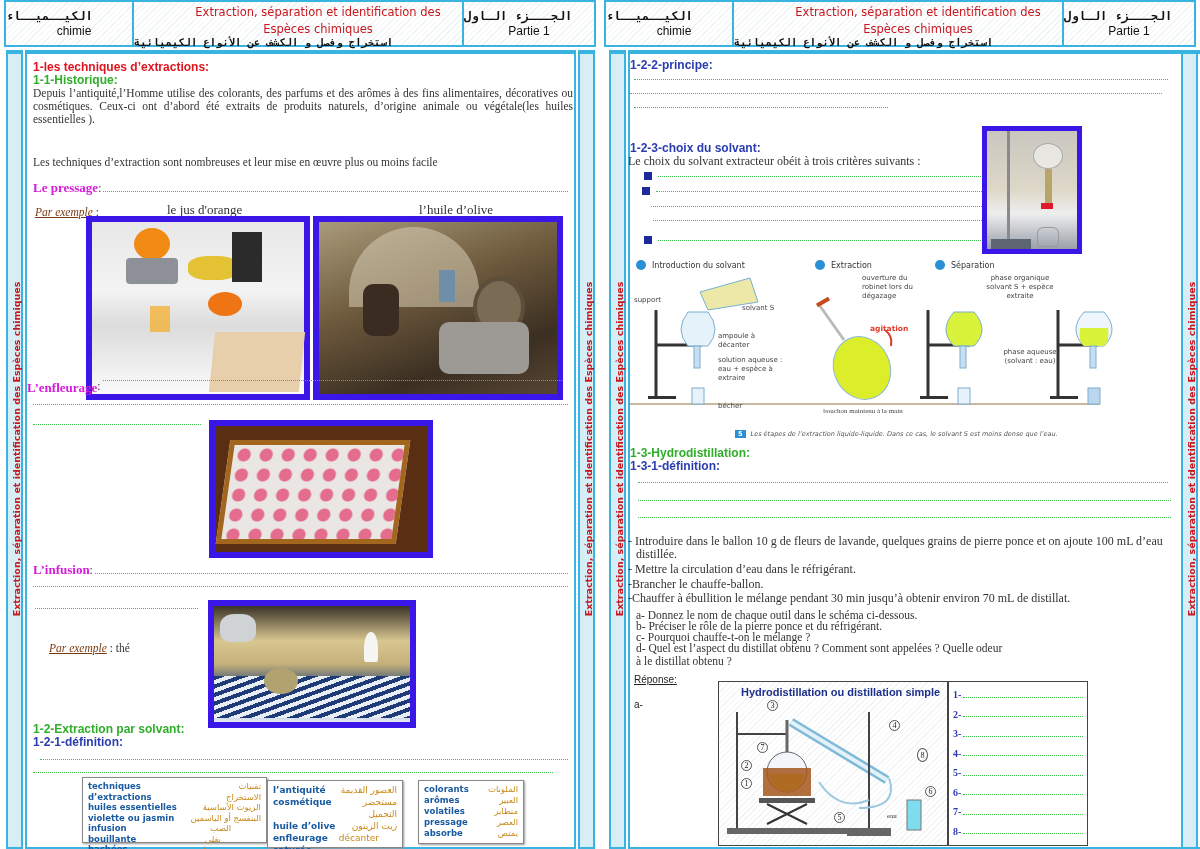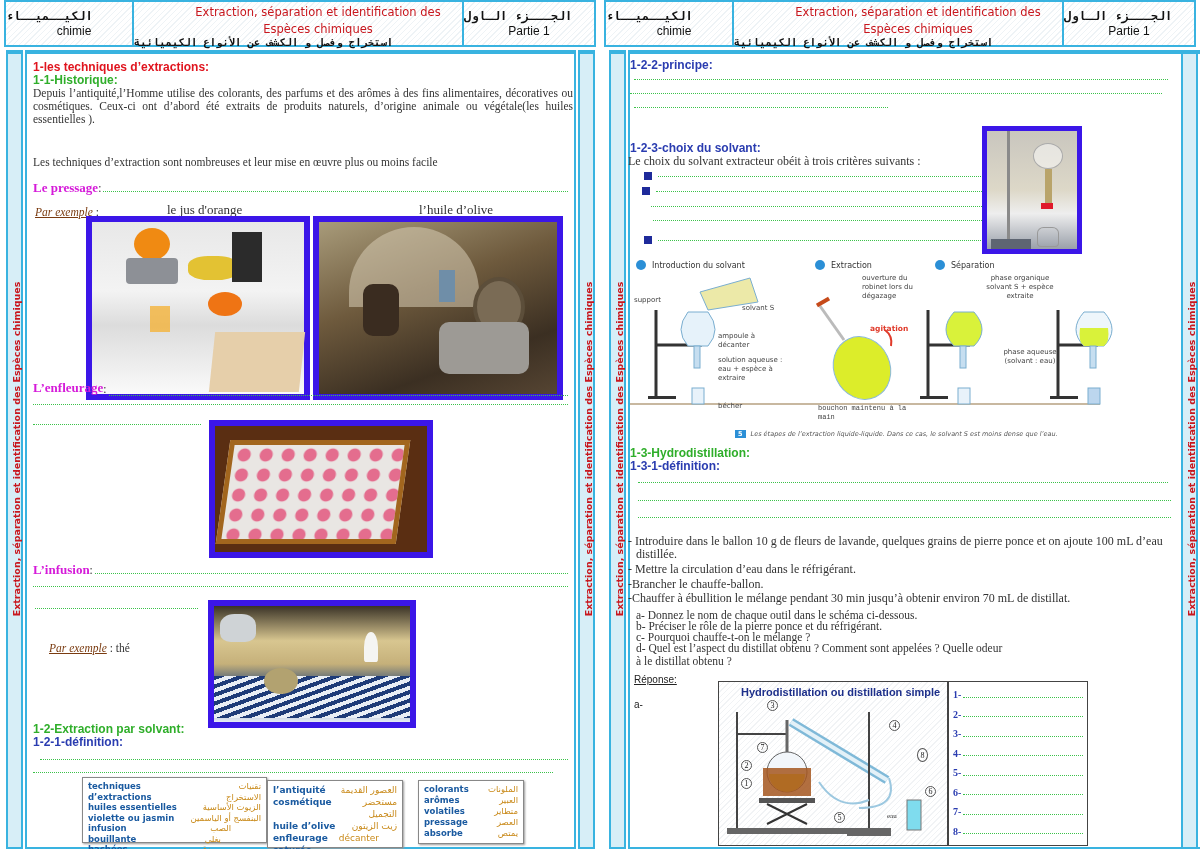--- a/index.html
+++ b/index.html
@@ -104,21 +104,21 @@
     <div class="photo" style="left:286px;top:162px;width:250px;height:184px">
       <div class="img" style="background:linear-gradient(160deg,#a89b7a 0%,#6e5a3d 40%,#3b2f22 75%,#564533 100%);position:relative">
         <div style="position:absolute;left:30px;top:5px;width:130px;height:80px;border-radius:65px 65px 0 0;background:#d7ccb5;opacity:.55"></div>
         <div style="position:absolute;left:154px;top:55px;width:52px;height:60px;border-radius:50%;background:#7a6b55;border:4px solid #5c4e3a"></div>
         <div style="position:absolute;left:120px;top:100px;width:90px;height:52px;border-radius:10px;background:#9d9a95"></div>
         <div style="position:absolute;left:44px;top:62px;width:36px;height:52px;background:#3a2c20;border-radius:10px"></div>
         <div style="position:absolute;left:120px;top:48px;width:16px;height:32px;background:#6f8ea8"></div>
       </div>
     </div>
 
-    <div class="abs" style="left:6px;top:326px;width:535px;display:flex;align-items:flex-end">
+    <div class="abs" style="left:0;top:326px;width:535px;display:flex;align-items:flex-start">
       <span class="mag">L’enfleurage</span>
       <span class="txt"> :</span>
       <span class="dots" style="flex:1;margin-left:2px"></span>
     </div>
     <div class="abs dots" style="left:6px;top:350px;width:535px"></div>
     <div class="abs dots" style="left:6px;top:370px;width:168px"></div>
 
     <div class="photo" style="left:182px;top:366px;width:224px;height:138px">
       <div class="img" style="background:#5a2e12;position:relative">
         <div style="position:absolute;left:8px;top:14px;width:180px;height:104px;background:#e9e6e3;transform:skewX(-8deg);border:5px solid #a2661e;background-image:radial-gradient(circle,#e46d8e 0 6px,transparent 7px);background-size:22px 20px"></div>
@@ -328,21 +328,21 @@
         <rect x="460" y="74" width="6" height="22" fill="#c6def0" stroke="#7aaed0"></rect>
         <rect x="458" y="116" width="12" height="16" fill="#bcd6ee" stroke="#7aaed0"></rect>
       </svg>
       <div class="abs" style="left:4px;top:42px;font-family:'DejaVu Sans',sans-serif;font-size:7px;color:#444">support</div>
       <div class="abs" style="left:112px;top:50px;font-family:'DejaVu Sans',sans-serif;font-size:7px;color:#444">solvant S</div>
       <div class="abs" style="left:88px;top:78px;width:60px;font-family:'DejaVu Sans',sans-serif;font-size:7px;color:#444;line-height:9px">ampoule à décanter</div>
       <div class="abs" style="left:88px;top:102px;width:70px;font-family:'DejaVu Sans',sans-serif;font-size:7px;color:#444;line-height:9px">solution aqueuse : eau + espèce à extraire</div>
       <div class="abs" style="left:88px;top:148px;font-family:'DejaVu Sans',sans-serif;font-size:7px;color:#444">bécher</div>
       <div class="abs" style="left:232px;top:20px;width:58px;font-family:'DejaVu Sans',sans-serif;font-size:7px;color:#444;line-height:9px">ouverture du robinet lors du dégazage</div>
       <div class="abs" style="left:240px;top:70px;font-family:'DejaVu Sans',sans-serif;font-size:7.5px;font-weight:bold;color:#e03a2a">agitation</div>
-      <div class="abs" style="left:188px;top:150px;width:90px;text-align:left;font-family:Liberation Mono, monospace;font-size:7px;color:#444;line-height:9px">bouchon maintenu à la main</div>
+      <div class="abs" style="left:188px;top:150px;width:90px;text-align:center;font-family:Liberation Serif, serif;font-size:7px;color:#444;line-height:14px">bouchon maintenu à la main</div>
       <div class="abs" style="left:350px;top:20px;width:80px;text-align:center;font-family:'DejaVu Sans',sans-serif;font-size:7px;color:#444;line-height:9px">phase organique solvant S + espèce extraite</div>
       <div class="abs" style="left:370px;top:94px;width:60px;text-align:center;font-family:'DejaVu Sans',sans-serif;font-size:7px;color:#444;line-height:9px">phase aqueuse (solvant : eau)</div>
       <div class="abs" style="left:105px;top:176px;display:flex;align-items:center;font-family:'DejaVu Sans',sans-serif;font-style:italic;font-size:6.5px;color:#555">
           <span style="background:#2b8fd6;color:#fff;font-weight:bold;font-style:normal;padding:0 3px;margin-right:5px">5</span>
           <span>Les étapes de l’extraction liquide-liquide. Dans ce cas, le solvant S est moins dense que l’eau.</span>
         </div>
     </div>
 
     <div class="abs h2g" style="left:0px;top:392px">1-3-Hydrodistillation:</div>
     <div class="abs h2b" style="left:0px;top:405px">1-3-1-définition:</div>

